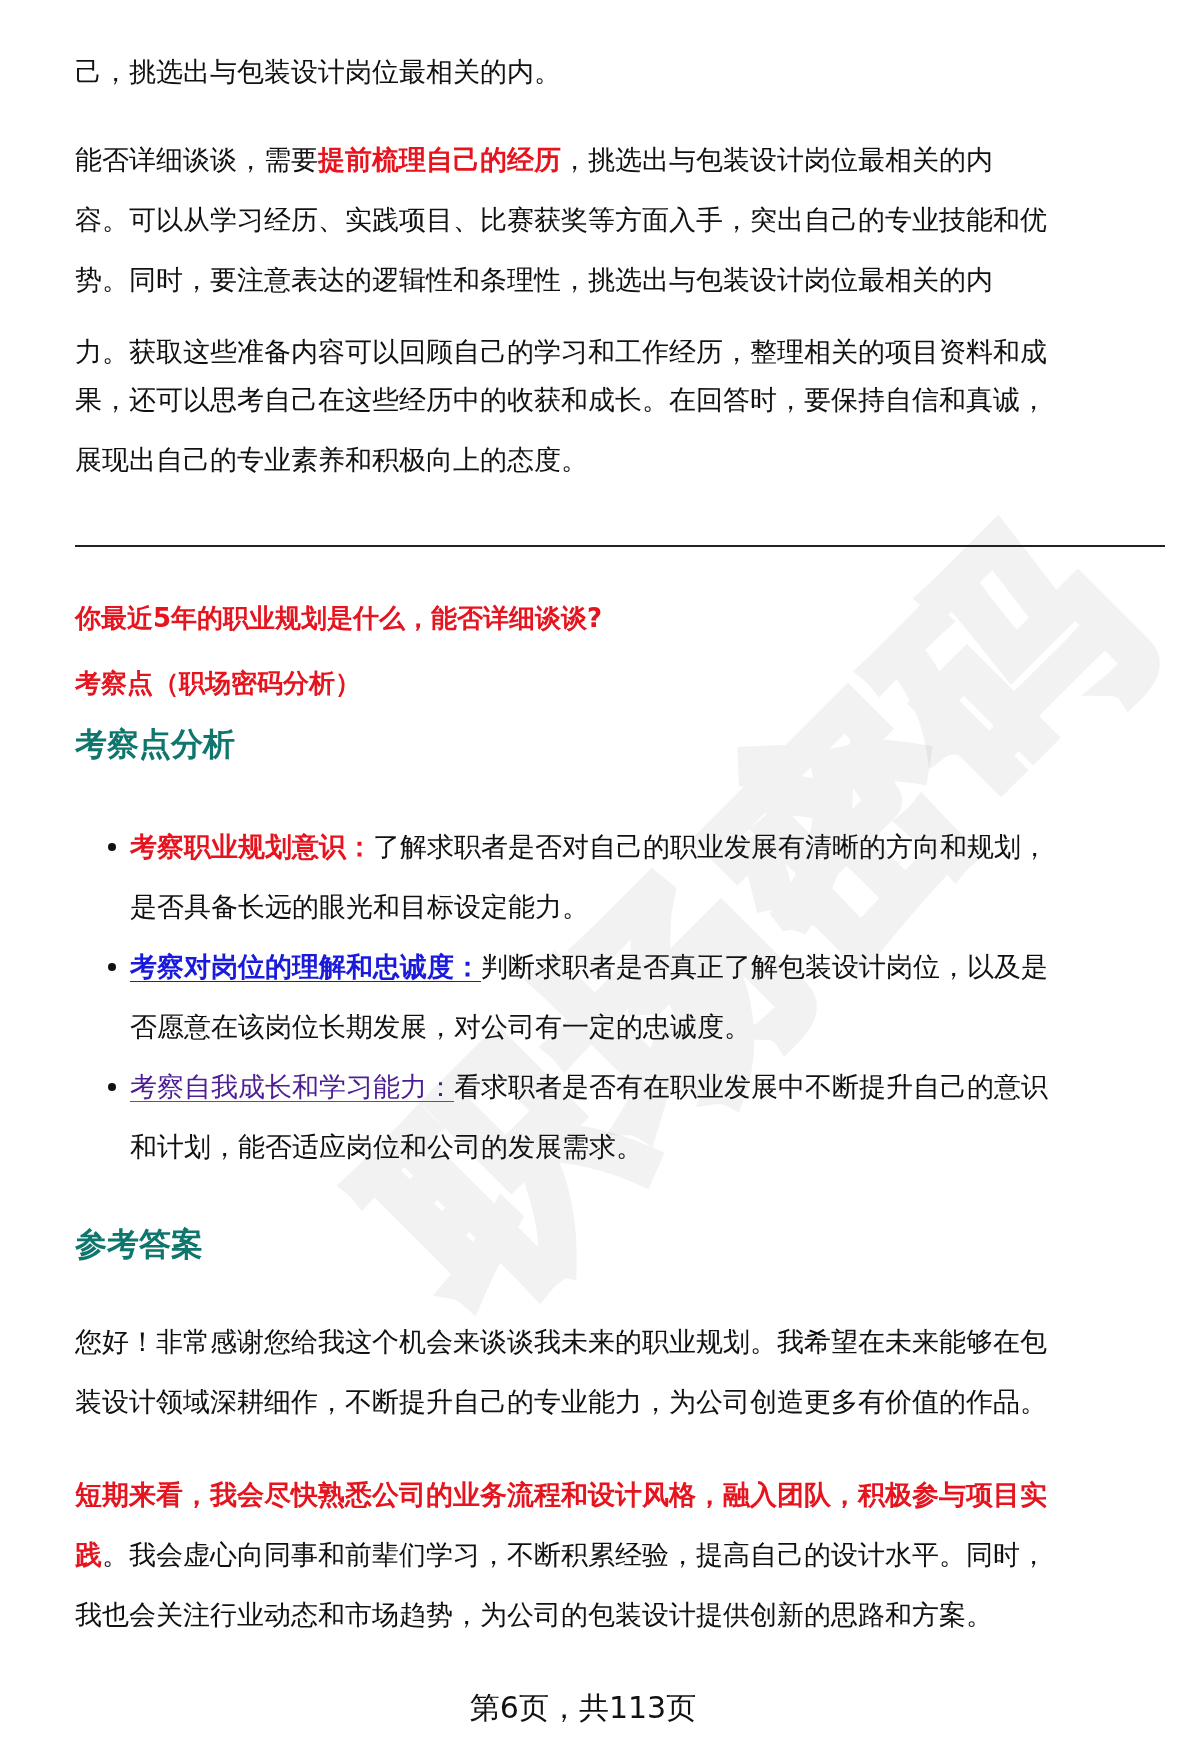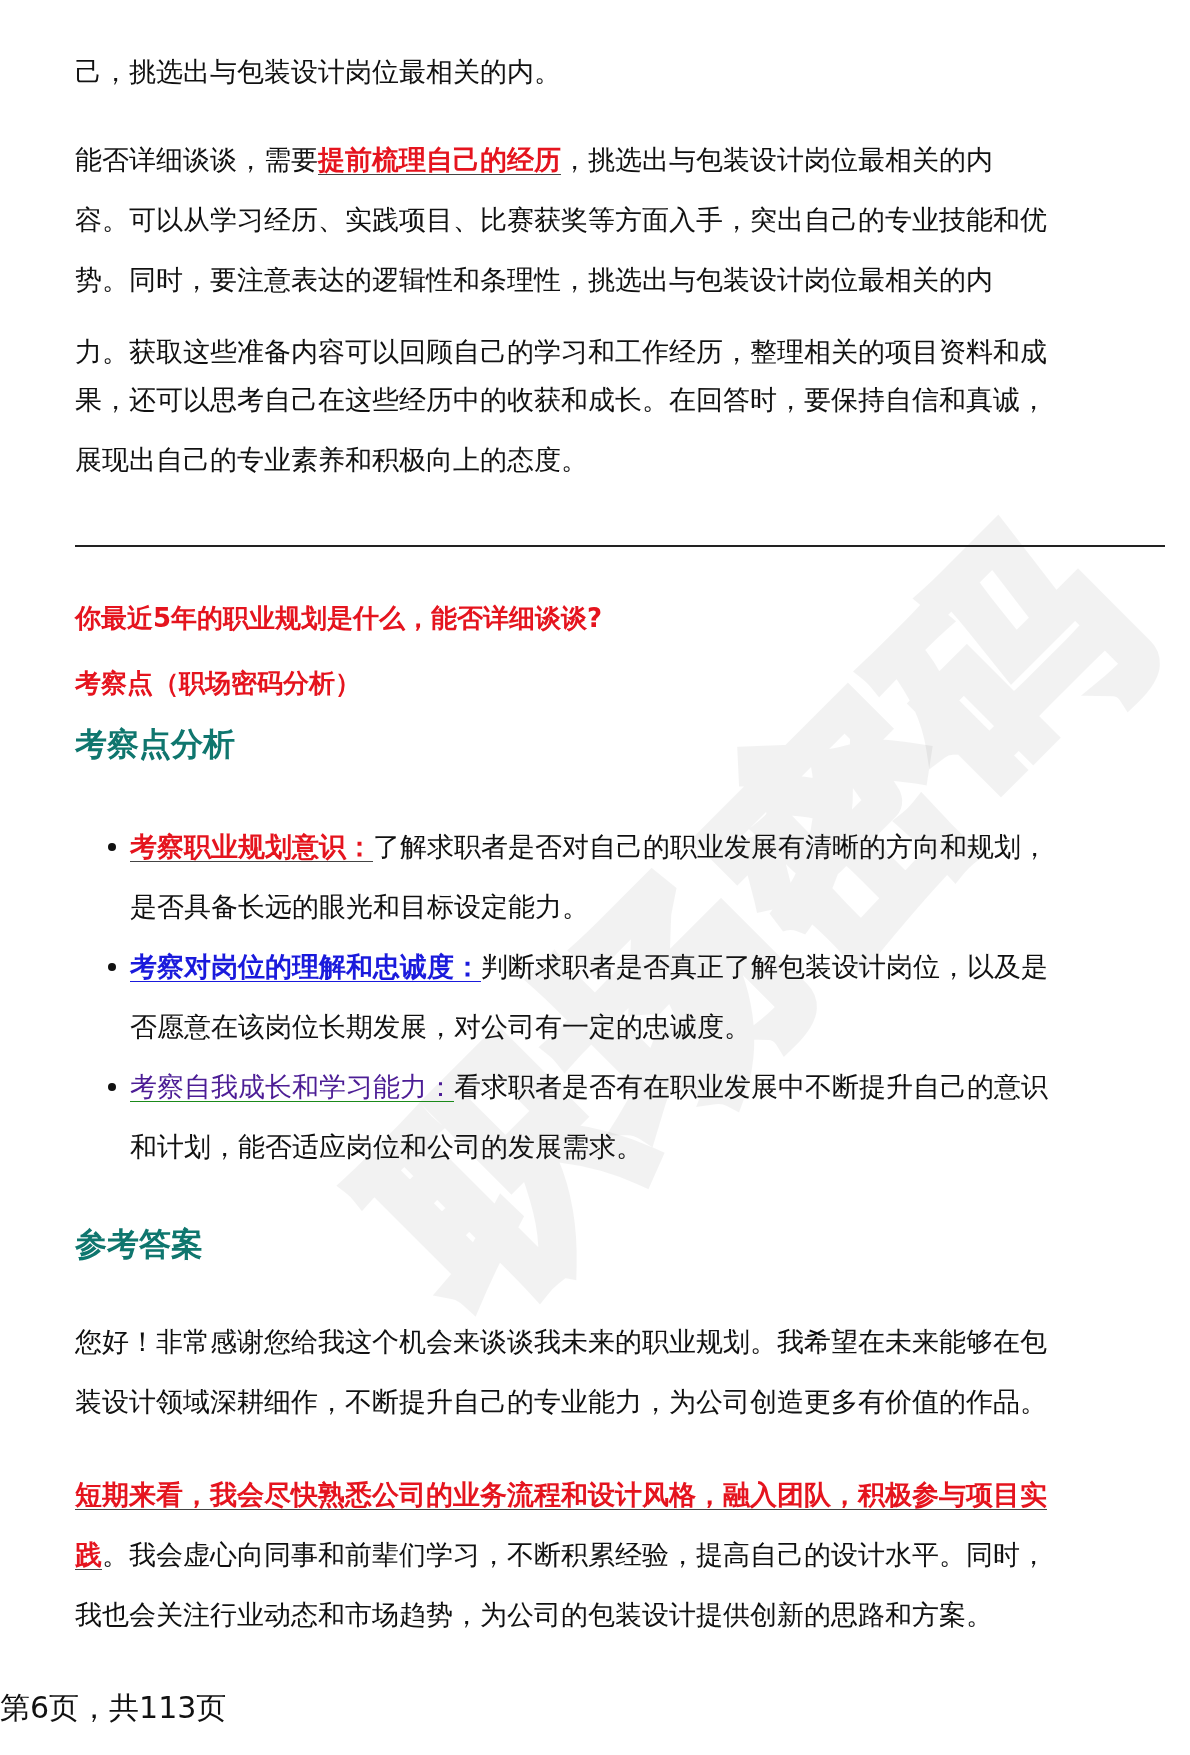--- a/index.html
+++ b/index.html
@@ -15,29 +15,29 @@
   .watermark span {
     position: absolute; left: 120px; top: 330px;
     transform: rotate(-45deg); transform-origin: center;
     font-size: 230px; font-weight: bold; letter-spacing: 10px;
     color: transparent;
     -webkit-text-stroke: 16px rgba(0,0,0,0.05);
     white-space: nowrap;
   }
   .content { position: absolute; left: 75px; top: 0; width: 1090px; z-index: 1; }
   .line { position: absolute; left: 0; font-size: 27px; line-height: 40px; white-space: nowrap; }
-  .red-ul { color: #e5141e; font-weight: bold; text-decoration: underline; text-decoration-color: #444; text-underline-offset: 5px; text-decoration-thickness: 1px; }
+  .red-ul { color: #e5141e; font-weight: bold; text-decoration-color: #444; text-underline-offset: 5px; text-decoration-thickness: 1px; }
   .blue-ul { color: #1a1adc; font-weight: bold; text-decoration: underline; text-decoration-color: #1a1adc; text-underline-offset: 5px; text-decoration-thickness: 1px; }
   .green-ul { color: #4c1d95; font-weight: normal; text-decoration: underline; text-decoration-color: #1a8a1a; text-underline-offset: 5px; text-decoration-thickness: 1px; }
   .divider { position: absolute; left: 0; top: 545px; width: 1090px; height: 2px; background: #222; }
   .question { position: absolute; left: 0; font-size: 26px; font-weight: bold; color: #e5141e; line-height: 40px; white-space: nowrap; margin-top: 28px; }
   .h2 { position: absolute; left: 0; font-size: 32px; font-weight: bold; color: #0f766e; line-height: 44px; white-space: nowrap; }
   .bullet { position: absolute; left: 33px; width: 8px; height: 8px; border-radius: 50%; background: #111; }
   .bline { position: absolute; left: 55px; font-size: 27px; line-height: 40px; white-space: nowrap; }
-  .footer { position: absolute; left: 0; width: 1166px; top: 1688px; font-size: 30px; line-height: 40px; z-index: 1; }
+  .footer { position: absolute; left: 0; width: 1166px; top: 1688px; text-align: center; font-size: 30px; line-height: 40px; z-index: 1; }
 </style>
 </head>
 <body>
 
 <div class="watermark">
   <span>职场密码</span>
 </div>
 
 <div class="content">
 

